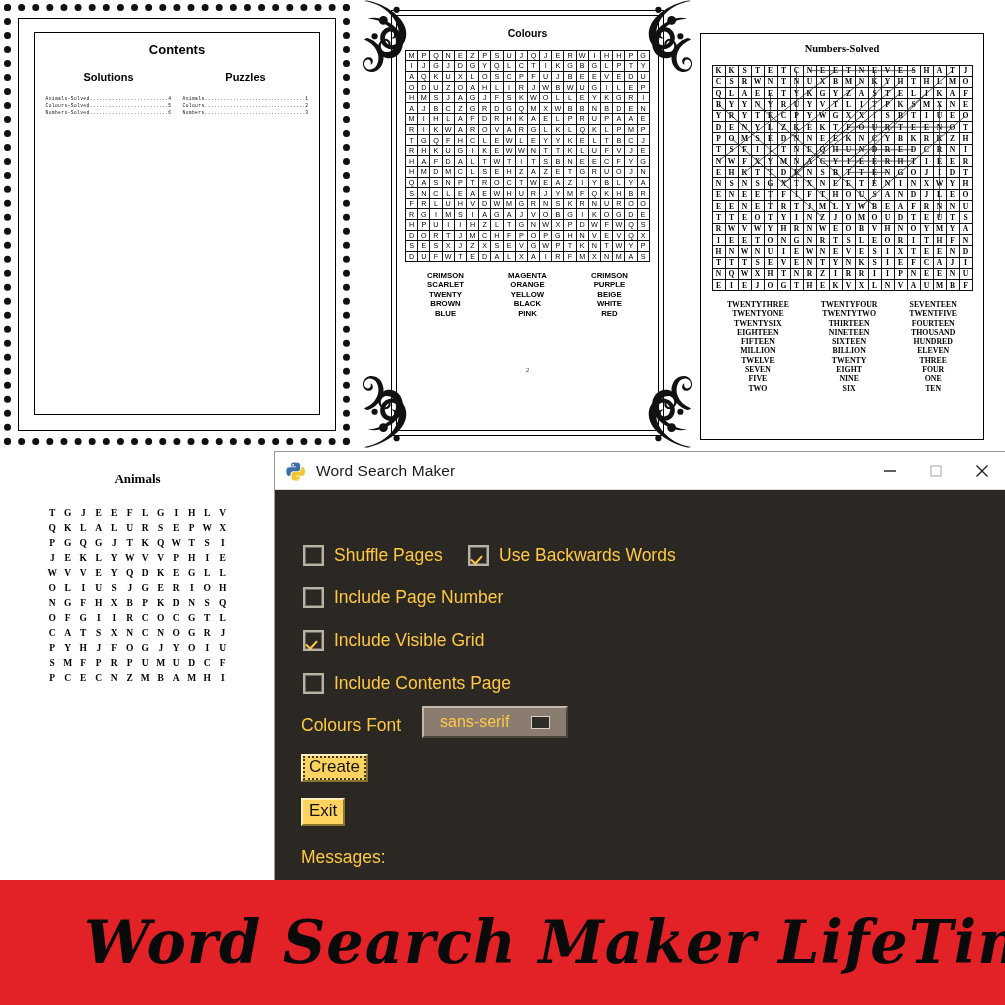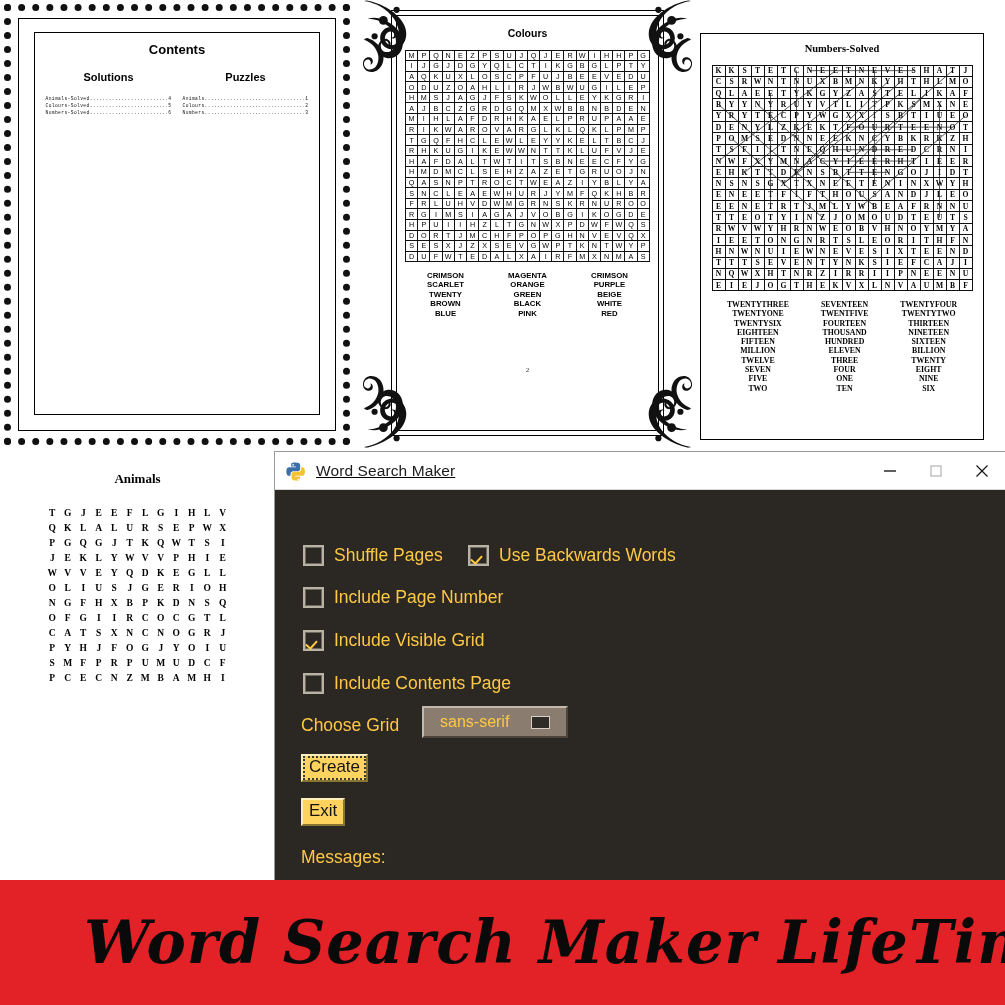--- a/index.html
+++ b/index.html
@@ -664,21 +664,21 @@
           <div class="wcol">
             <div style="font-size: 7.8px; line-height: 9.5px; font-weight: bold; color: rgb(0, 0, 0); font-family: &quot;Liberation Sans&quot;, sans-serif;">CRIMSON</div>
             <div style="font-size: 7.8px; line-height: 9.5px; font-weight: bold; color: rgb(0, 0, 0); font-family: &quot;Liberation Sans&quot;, sans-serif;">SCARLET</div>
             <div style="font-size: 7.8px; line-height: 9.5px; font-weight: bold; color: rgb(0, 0, 0); font-family: &quot;Liberation Sans&quot;, sans-serif;">TWENTY</div>
             <div style="font-size: 7.8px; line-height: 9.5px; font-weight: bold; color: rgb(0, 0, 0); font-family: &quot;Liberation Sans&quot;, sans-serif;">BROWN</div>
             <div style="font-size: 7.8px; line-height: 9.5px; font-weight: bold; color: rgb(0, 0, 0); font-family: &quot;Liberation Sans&quot;, sans-serif;">BLUE</div>
           </div>
           <div class="wcol">
             <div style="font-size: 7.8px; line-height: 9.5px; font-weight: bold; color: rgb(0, 0, 0); font-family: &quot;Liberation Sans&quot;, sans-serif;">MAGENTA</div>
             <div style="font-size: 7.8px; line-height: 9.5px; font-weight: bold; color: rgb(0, 0, 0); font-family: &quot;Liberation Sans&quot;, sans-serif;">ORANGE</div>
-            <div style="font-size: 7.8px; line-height: 9.5px; font-weight: bold; color: rgb(0, 0, 0); font-family: &quot;Liberation Sans&quot;, sans-serif;">GREEN</div>
+            <div style="font-size: 7.8px; line-height: 9.5px; font-weight: bold; color: rgb(0, 0, 0); font-family: &quot;Liberation Sans&quot;, sans-serif;">YELLOW</div>
             <div style="font-size: 7.8px; line-height: 9.5px; font-weight: bold; color: rgb(0, 0, 0); font-family: &quot;Liberation Sans&quot;, sans-serif;">BLACK</div>
             <div style="font-size: 7.8px; line-height: 9.5px; font-weight: bold; color: rgb(0, 0, 0); font-family: &quot;Liberation Sans&quot;, sans-serif;">PINK</div>
           </div>
           <div class="wcol">
             <div style="font-size: 7.8px; line-height: 9.5px; font-weight: bold; color: rgb(0, 0, 0); font-family: &quot;Liberation Sans&quot;, sans-serif;">CRIMSON</div>
             <div style="font-size: 7.8px; line-height: 9.5px; font-weight: bold; color: rgb(0, 0, 0); font-family: &quot;Liberation Sans&quot;, sans-serif;">PURPLE</div>
             <div style="font-size: 7.8px; line-height: 9.5px; font-weight: bold; color: rgb(0, 0, 0); font-family: &quot;Liberation Sans&quot;, sans-serif;">BEIGE</div>
             <div style="font-size: 7.8px; line-height: 9.5px; font-weight: bold; color: rgb(0, 0, 0); font-family: &quot;Liberation Sans&quot;, sans-serif;">WHITE</div>
             <div style="font-size: 7.8px; line-height: 9.5px; font-weight: bold; color: rgb(0, 0, 0); font-family: &quot;Liberation Sans&quot;, sans-serif;">RED</div>
           </div>
@@ -1121,42 +1121,42 @@
             <div style="font-size: 7.8px; line-height: 9.3px; font-weight: bold; color: rgb(0, 0, 0); font-family: &quot;Liberation Serif&quot;, serif;">TWENTYSIX</div>
             <div style="font-size: 7.8px; line-height: 9.3px; font-weight: bold; color: rgb(0, 0, 0); font-family: &quot;Liberation Serif&quot;, serif;">EIGHTEEN</div>
             <div style="font-size: 7.8px; line-height: 9.3px; font-weight: bold; color: rgb(0, 0, 0); font-family: &quot;Liberation Serif&quot;, serif;">FIFTEEN</div>
             <div style="font-size: 7.8px; line-height: 9.3px; font-weight: bold; color: rgb(0, 0, 0); font-family: &quot;Liberation Serif&quot;, serif;">MILLION</div>
             <div style="font-size: 7.8px; line-height: 9.3px; font-weight: bold; color: rgb(0, 0, 0); font-family: &quot;Liberation Serif&quot;, serif;">TWELVE</div>
             <div style="font-size: 7.8px; line-height: 9.3px; font-weight: bold; color: rgb(0, 0, 0); font-family: &quot;Liberation Serif&quot;, serif;">SEVEN</div>
             <div style="font-size: 7.8px; line-height: 9.3px; font-weight: bold; color: rgb(0, 0, 0); font-family: &quot;Liberation Serif&quot;, serif;">FIVE</div>
             <div style="font-size: 7.8px; line-height: 9.3px; font-weight: bold; color: rgb(0, 0, 0); font-family: &quot;Liberation Serif&quot;, serif;">TWO</div>
           </div>
           <div class="wcol">
+            <div style="font-size: 7.8px; line-height: 9.3px; font-weight: bold; color: rgb(0, 0, 0); font-family: &quot;Liberation Serif&quot;, serif;">TWENTYFOUR</div>
+            <div style="font-size: 7.8px; line-height: 9.3px; font-weight: bold; color: rgb(0, 0, 0); font-family: &quot;Liberation Serif&quot;, serif;">TWENTYTWO</div>
+            <div style="font-size: 7.8px; line-height: 9.3px; font-weight: bold; color: rgb(0, 0, 0); font-family: &quot;Liberation Serif&quot;, serif;">THIRTEEN</div>
+            <div style="font-size: 7.8px; line-height: 9.3px; font-weight: bold; color: rgb(0, 0, 0); font-family: &quot;Liberation Serif&quot;, serif;">NINETEEN</div>
+            <div style="font-size: 7.8px; line-height: 9.3px; font-weight: bold; color: rgb(0, 0, 0); font-family: &quot;Liberation Serif&quot;, serif;">SIXTEEN</div>
+            <div style="font-size: 7.8px; line-height: 9.3px; font-weight: bold; color: rgb(0, 0, 0); font-family: &quot;Liberation Serif&quot;, serif;">BILLION</div>
+            <div style="font-size: 7.8px; line-height: 9.3px; font-weight: bold; color: rgb(0, 0, 0); font-family: &quot;Liberation Serif&quot;, serif;">TWENTY</div>
+            <div style="font-size: 7.8px; line-height: 9.3px; font-weight: bold; color: rgb(0, 0, 0); font-family: &quot;Liberation Serif&quot;, serif;">EIGHT</div>
+            <div style="font-size: 7.8px; line-height: 9.3px; font-weight: bold; color: rgb(0, 0, 0); font-family: &quot;Liberation Serif&quot;, serif;">NINE</div>
+            <div style="font-size: 7.8px; line-height: 9.3px; font-weight: bold; color: rgb(0, 0, 0); font-family: &quot;Liberation Serif&quot;, serif;">SIX</div>
+          </div>
+          <div class="wcol">
             <div style="font-size: 7.8px; line-height: 9.3px; font-weight: bold; color: rgb(0, 0, 0); font-family: &quot;Liberation Serif&quot;, serif;">SEVENTEEN</div>
             <div style="font-size: 7.8px; line-height: 9.3px; font-weight: bold; color: rgb(0, 0, 0); font-family: &quot;Liberation Serif&quot;, serif;">TWENTFIVE</div>
             <div style="font-size: 7.8px; line-height: 9.3px; font-weight: bold; color: rgb(0, 0, 0); font-family: &quot;Liberation Serif&quot;, serif;">FOURTEEN</div>
             <div style="font-size: 7.8px; line-height: 9.3px; font-weight: bold; color: rgb(0, 0, 0); font-family: &quot;Liberation Serif&quot;, serif;">THOUSAND</div>
             <div style="font-size: 7.8px; line-height: 9.3px; font-weight: bold; color: rgb(0, 0, 0); font-family: &quot;Liberation Serif&quot;, serif;">HUNDRED</div>
             <div style="font-size: 7.8px; line-height: 9.3px; font-weight: bold; color: rgb(0, 0, 0); font-family: &quot;Liberation Serif&quot;, serif;">ELEVEN</div>
             <div style="font-size: 7.8px; line-height: 9.3px; font-weight: bold; color: rgb(0, 0, 0); font-family: &quot;Liberation Serif&quot;, serif;">THREE</div>
             <div style="font-size: 7.8px; line-height: 9.3px; font-weight: bold; color: rgb(0, 0, 0); font-family: &quot;Liberation Serif&quot;, serif;">FOUR</div>
             <div style="font-size: 7.8px; line-height: 9.3px; font-weight: bold; color: rgb(0, 0, 0); font-family: &quot;Liberation Serif&quot;, serif;">ONE</div>
             <div style="font-size: 7.8px; line-height: 9.3px; font-weight: bold; color: rgb(0, 0, 0); font-family: &quot;Liberation Serif&quot;, serif;">TEN</div>
-          </div>
-          <div class="wcol">
-            <div style="font-size: 7.8px; line-height: 9.3px; font-weight: bold; color: rgb(0, 0, 0); font-family: &quot;Liberation Serif&quot;, serif;">TWENTYFOUR</div>
-            <div style="font-size: 7.8px; line-height: 9.3px; font-weight: bold; color: rgb(0, 0, 0); font-family: &quot;Liberation Serif&quot;, serif;">TWENTYTWO</div>
-            <div style="font-size: 7.8px; line-height: 9.3px; font-weight: bold; color: rgb(0, 0, 0); font-family: &quot;Liberation Serif&quot;, serif;">THIRTEEN</div>
-            <div style="font-size: 7.8px; line-height: 9.3px; font-weight: bold; color: rgb(0, 0, 0); font-family: &quot;Liberation Serif&quot;, serif;">NINETEEN</div>
-            <div style="font-size: 7.8px; line-height: 9.3px; font-weight: bold; color: rgb(0, 0, 0); font-family: &quot;Liberation Serif&quot;, serif;">SIXTEEN</div>
-            <div style="font-size: 7.8px; line-height: 9.3px; font-weight: bold; color: rgb(0, 0, 0); font-family: &quot;Liberation Serif&quot;, serif;">BILLION</div>
-            <div style="font-size: 7.8px; line-height: 9.3px; font-weight: bold; color: rgb(0, 0, 0); font-family: &quot;Liberation Serif&quot;, serif;">TWENTY</div>
-            <div style="font-size: 7.8px; line-height: 9.3px; font-weight: bold; color: rgb(0, 0, 0); font-family: &quot;Liberation Serif&quot;, serif;">EIGHT</div>
-            <div style="font-size: 7.8px; line-height: 9.3px; font-weight: bold; color: rgb(0, 0, 0); font-family: &quot;Liberation Serif&quot;, serif;">NINE</div>
-            <div style="font-size: 7.8px; line-height: 9.3px; font-weight: bold; color: rgb(0, 0, 0); font-family: &quot;Liberation Serif&quot;, serif;">SIX</div>
           </div>
         </div>
     </div>
   </div>
 
   <div class="sheet" id="animals-sheet" style="left:0px;top:455px;width:275px;height:425px;background:#fff;">
     <div style="position:absolute;left:8px;top:16px;right:8px;bottom:8px;">
       <div class="pg-title serif" style="font-size:13px;">Animals</div>
       <div id="animals-grid" class="wgrid plain" style="margin-top: 18px; grid-template-columns: repeat(12, 15.5px); grid-auto-rows: 15px; width: 186px;">
           <div class="cell" style="font-size: 9.5px; font-family: &quot;Liberation Serif&quot;, serif; font-weight: bold;">T</div>
@@ -1300,21 +1300,21 @@
           <div class="cell" style="font-size: 9.5px; font-family: &quot;Liberation Serif&quot;, serif; font-weight: bold;">M</div>
           <div class="cell" style="font-size: 9.5px; font-family: &quot;Liberation Serif&quot;, serif; font-weight: bold;">B</div>
           <div class="cell" style="font-size: 9.5px; font-family: &quot;Liberation Serif&quot;, serif; font-weight: bold;">A</div>
           <div class="cell" style="font-size: 9.5px; font-family: &quot;Liberation Serif&quot;, serif; font-weight: bold;">M</div>
           <div class="cell" style="font-size: 9.5px; font-family: &quot;Liberation Serif&quot;, serif; font-weight: bold;">H</div>
           <div class="cell" style="font-size: 9.5px; font-family: &quot;Liberation Serif&quot;, serif; font-weight: bold;">I</div>
         </div>
     </div>
   </div>
 
-  <div id="app-window" style="left:275px;top:452px;width:730px;height:430px;text-decoration:underline;">
+  <div id="app-window" style="left:275px;top:452px;width:730px;height:430px;">
 
     <div id="title-bar">
       <span id="app-icon">
         <svg viewBox="0 0 32 32">
           <path fill="#3b6fa6" d="M15.6 2.2c-2 0-3.7.2-5 .6-2 .5-2.4 1.6-2.4 3.5v2.6h7.7v1H5.2c-2 0-3.7 1.2-4.2 3.4-.6 2.6-.6 4.2 0 6.9.5 2 1.6 3.4 3.6 3.4h2.6v-3.1c0-2.3 2-4.3 4.3-4.3h7.7c1.9 0 3.4-1.6 3.4-3.5V6.3c0-1.9-1.6-3.3-3.4-3.6-1.2-.2-2.4-.3-3.6-.5zm-4.2 2.4c.8 0 1.4.6 1.4 1.4s-.6 1.4-1.4 1.4-1.4-.6-1.4-1.4.6-1.4 1.4-1.4z"></path>
           <path fill="#f3c331" d="M24.3 9.9v3c0 2.4-2 4.4-4.3 4.4h-7.7c-1.9 0-3.4 1.6-3.4 3.5v6.5c0 1.9 1.6 3 3.4 3.5 2.1.6 4.2.7 6.8 0 1.7-.5 3.4-1.5 3.4-3.5v-2.6h-7.7v-1h11.5c2 0 2.8-1.4 3.5-3.4.7-2.1.7-4.1 0-6.9-.5-2-1.5-3.4-3.5-3.4h-2zm-4.3 18.6c.8 0 1.4.6 1.4 1.4s-.6 1.4-1.4 1.4-1.4-.6-1.4-1.4.6-1.4 1.4-1.4z"></path>
         </svg>
       </span>
       <span id="app-title">Word Search Maker</span>
       <span class="winbtn">
@@ -1355,21 +1355,21 @@
       <div class="opt-row" style="position:absolute;left:28px;top:140px;">
         <span class="chk checked" id="chk3"></span>
         <span class="opt-label">Include Visible Grid</span>
       </div>
 
       <div class="opt-row" style="position:absolute;left:28px;top:183px;">
         <span class="chk" id="chk4"></span>
         <span class="opt-label">Include Contents Page</span>
       </div>
 
-      <span class="lbl" style="position:absolute;left:26px;top:225px;">Choose Grid</span>
+      <span class="lbl" style="position:absolute;left:26px;top:225px;">Colours Font</span>
 
       <div id="font-select" style="position:absolute;left:147px;top:216px;">
         <span>sans-serif</span>
         <span class="sel-arrow"></span>
       </div>
 
       <span class="btn focused" style="position:absolute;left:26px;top:264px;">Create</span>
 
       <span class="btn" style="position:absolute;left:26px;top:308px;">Exit</span>
 

